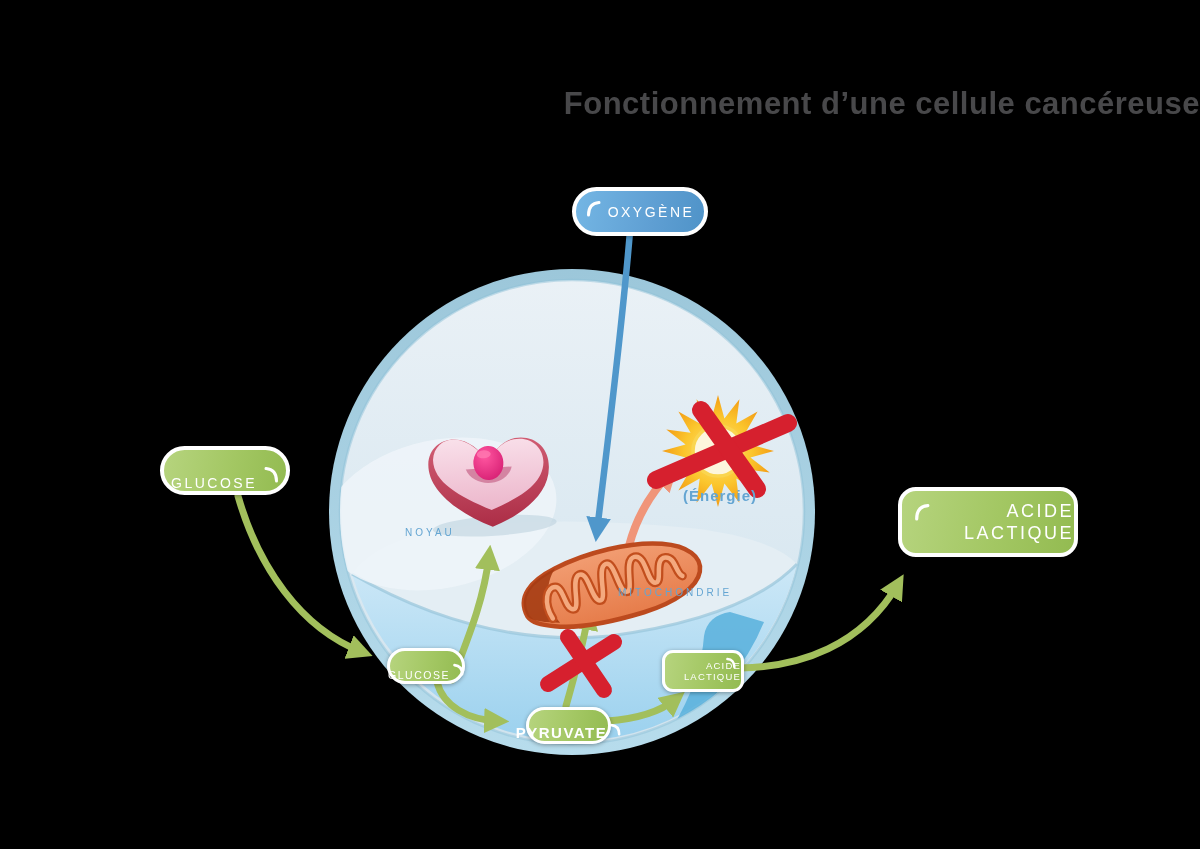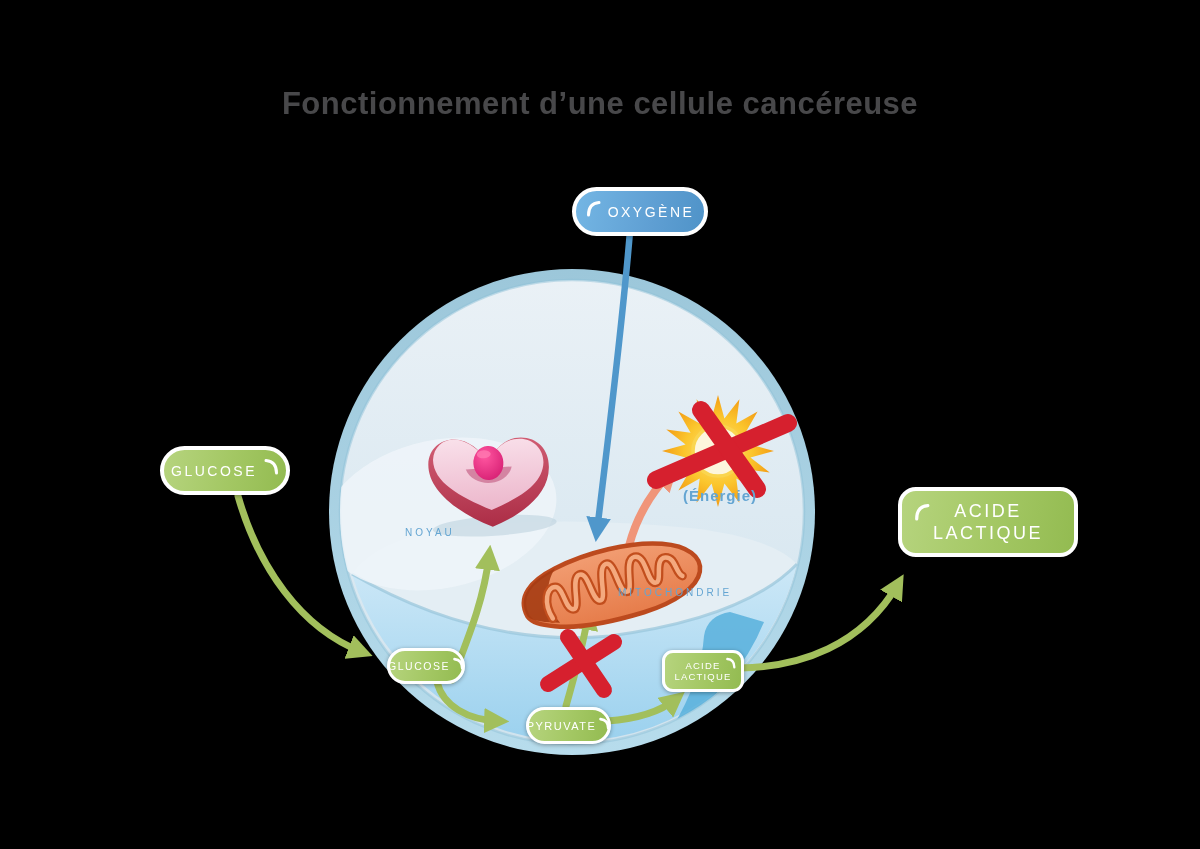--- a/index.html
+++ b/index.html
@@ -3,47 +3,47 @@
 <meta charset="utf-8">
 <style>
   html,body{margin:0;padding:0;background:#000;}
   #stage{
     position:relative;width:1200px;height:849px;background:#000;overflow:hidden;
     font-family:"Liberation Sans",sans-serif;
   }
   #scene{position:absolute;left:0;top:0;width:1200px;height:849px;}
 
   .title{
-    position:absolute;left:0;right:0;top:86px;text-align:center;
+    position:absolute;left:0;right:0;top:86px;text-align:right;
     font-size:31px;font-weight:700;letter-spacing:.5px;color:var(--title-gray);
   }
 
   
   .pill{
     position:absolute;display:flex;align-items:center;justify-content:center;
     border:4px solid #fff;border-radius:999px;color:#fff;
     box-shadow:0 1px 4px rgba(0,0,0,.35);
     letter-spacing:2.5px;font-weight:400;white-space:nowrap;
   }
-  .pill.green{background:linear-gradient(100deg,#b6d47e 0%,var(--pill-green) 55%,#93bb51 100%);}
+  .pill.green{background:linear-gradient(100deg,#b6d47e 0%,var(--pill-green) 55%,#93bb51 100%);align-items:flex-end;}
   .pill.blue{background:linear-gradient(100deg,#74b6e4 0%,var(--pill-blue) 60%,#4f93c8 100%);}
   .pill .shine{flex:0 0 auto;display:block;}
   .pill-oxygen{left:572px;top:187px;width:128px;height:41px;font-size:14px;}
   .pill-oxygen .shine{margin-right:7px;margin-bottom:6px;}
   .pill-glucose-ext{left:160px;top:446px;width:122px;height:41px;font-size:14px;}
   .pill-glucose-ext .shine{margin-left:7px;margin-bottom:8px;}
   .pill-lactic-ext{
     left:898px;top:487px;width:172px;height:62px;border-radius:18px;
     font-size:18px;letter-spacing:2.5px;flex-direction:column;line-height:1.25;
   }
   .pill-lactic-ext .shine{position:absolute;left:12px;top:12px;margin:0;}
   .pill-sm{border-width:3px;letter-spacing:1.5px;}
   .pill-glucose-int{left:387px;top:648px;width:72px;height:30px;font-size:10.5px;}
   .pill-glucose-int .shine{margin-left:3px;margin-bottom:5px;}
-  .pill-pyruvate{left:526px;top:707px;width:79px;height:31px;font-size:11px;}
+  .pill-pyruvate{left:526px;top:707px;width:79px;height:31px;font-size:15px;font-weight:bold;}
   .pill-pyruvate .shine{margin-left:3px;margin-bottom:5px;}
   .pill-lactic-int{
     left:662px;top:650px;width:76px;height:36px;border-radius:11px;
     font-size:9.5px;flex-direction:column;line-height:1.2;letter-spacing:1.2px;
   }
   .pill-lactic-int .shine{position:absolute;right:5px;top:4px;margin:0;}
 
   
   .cap{
     position:absolute;color:var(--label-blue);font-size:10px;letter-spacing:3px;white-space:nowrap;

